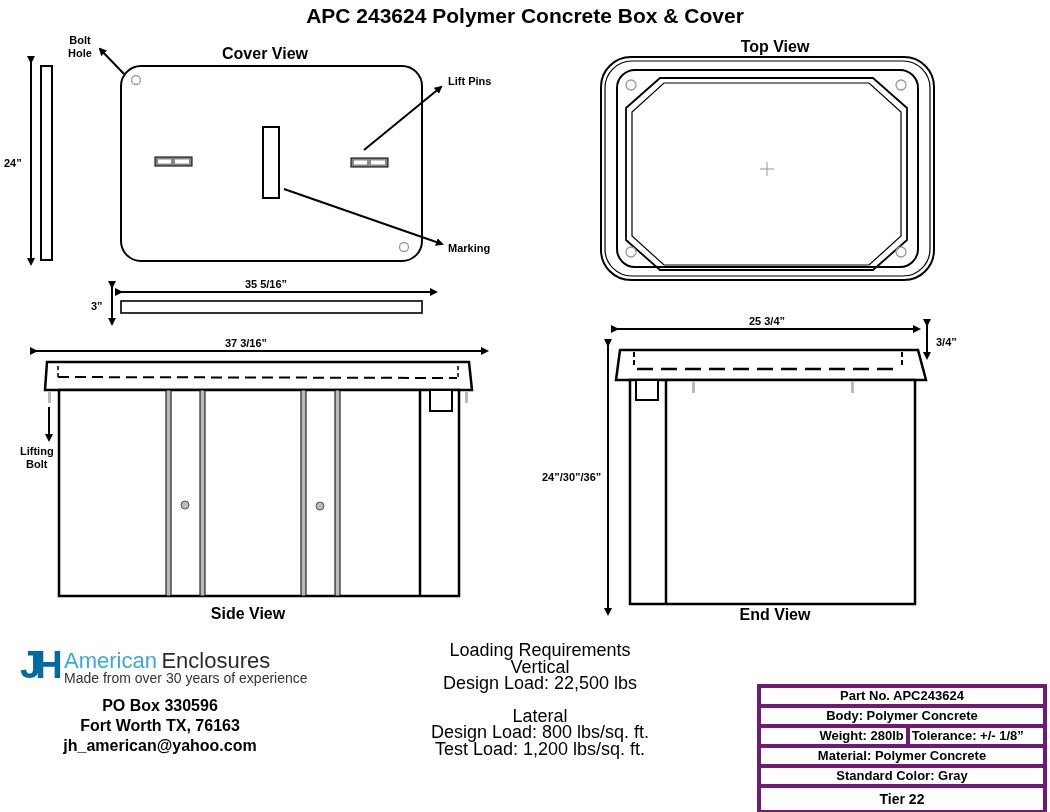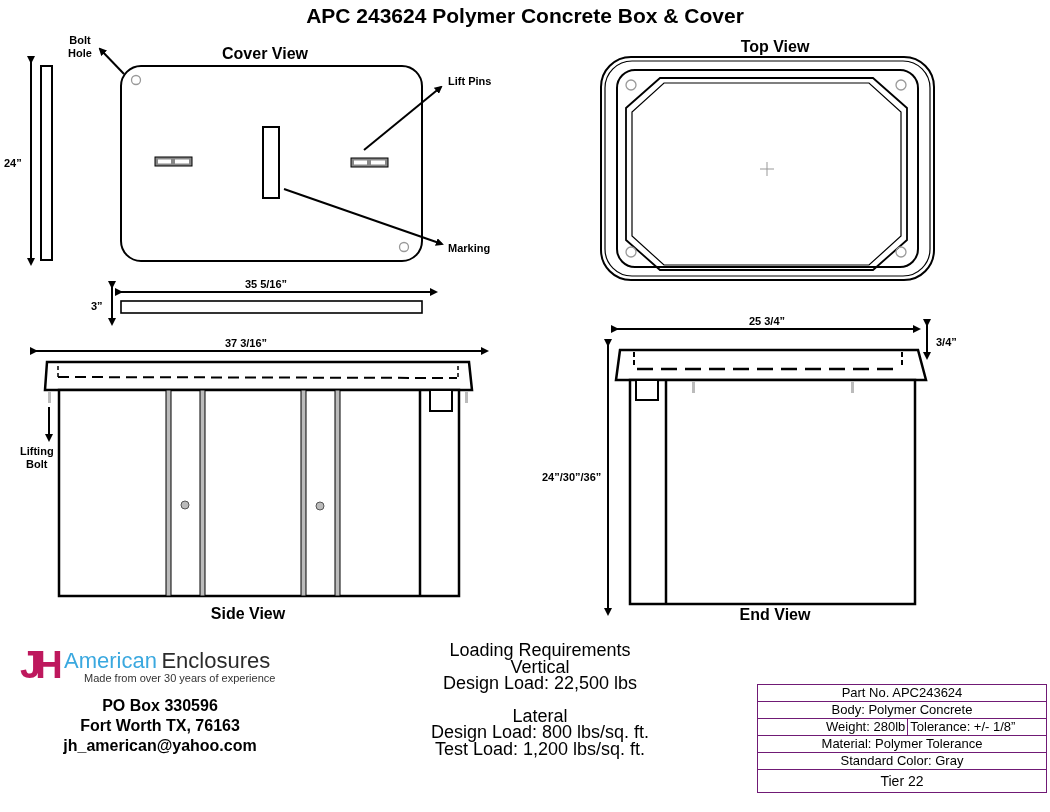--- a/index.html
+++ b/index.html
@@ -3,28 +3,28 @@
 <meta charset="utf-8">
 <style>
   html, body { margin: 0; padding: 0; background: #ffffff; }
   body { width: 1050px; height: 812px; position: relative; overflow: hidden; font-family: "Liberation Sans", sans-serif; color: #000; }
   .abs { position: absolute; }
   .title { left: 0; top: 4px; width: 1050px; text-align: center; font-weight: bold; font-size: 21px; }
   .view-title { font-weight: bold; font-size: 16px; text-align: center; }
   .label-b { font-weight: bold; font-size: 11px; }
   .dim { font-weight: bold; font-size: 11px; text-align: center; }
   svg.drawing { position: absolute; left: 0; top: 0; width: 1050px; height: 812px; }
-  .logo-jh { font-size: 38px; font-weight: bold; color: #be185d; letter-spacing: -6px; line-height: 38px; }
+  .logo-jh { font-size: 38px; font-weight: bold; color: #0369a1; letter-spacing: -6px; line-height: 38px; }
   .logo-am { font-size: 22px; color: #3aa8df; line-height: 24px; }
   .logo-en { font-size: 22px; color: #2b2b2b; line-height: 24px; }
-  .logo-tag { font-size: 11px; color: #333; line-height: 13px; margin-left: 20px; }
+  .logo-tag { font-size: 14px; color: #333; line-height: 13px; }
   .addr { font-weight: bold; font-size: 16px; text-align: center; line-height: 20px; }
   .load { font-size: 18px; text-align: center; line-height: 16.5px; }
   .spec-table { position: absolute; left: 757px; top: 684px; width: 290px; border: 1px solid #999; border-collapse: collapse; }
-  .spec-table td { border: 1px solid #701a75; text-align: center; font-weight: normal; font-size: 13px; padding: 0; height: 16px; line-height: 16px; }
+  .spec-table td { border: 4px solid #701a75; text-align: center; font-weight: bold; font-size: 13px; padding: 0; height: 16px; line-height: 16px; }
   .spec-table td.tier { height: 22px; line-height: 22px; font-size: 14px; }
 </style>
 </head>
 <body>
 
 <svg class="drawing" viewBox="0 0 1050 812" xmlns="http://www.w3.org/2000/svg">
   <defs>
     <marker id="ah" markerWidth="8" markerHeight="8" refX="6" refY="4" orient="auto" markerUnits="userSpaceOnUse">
       <path d="M0,0 L8,4 L0,8 z" fill="#000"></path>
     </marker>
@@ -167,21 +167,21 @@
         <td colspan="2">Part No. APC243624</td>
       </tr>
   <tr>
         <td colspan="2">Body: Polymer Concrete</td>
       </tr>
   <tr>
     <td style="width:52%; text-align:right; padding-right:2px;">Weight: 280lb</td>
     <td style="text-align:left; padding-left:2px;">Tolerance: +/- 1/8”</td>
   </tr>
   <tr>
-        <td colspan="2">Material: Polymer Tolerance</td>
+        <td colspan="2">Material: Polymer Concrete</td>
       </tr>
   <tr>
         <td colspan="2">Standard Color: Gray</td>
       </tr>
   <tr>
         <td colspan="2" class="tier">Tier 22</td>
       </tr>
 </tbody>
   </table>
 

